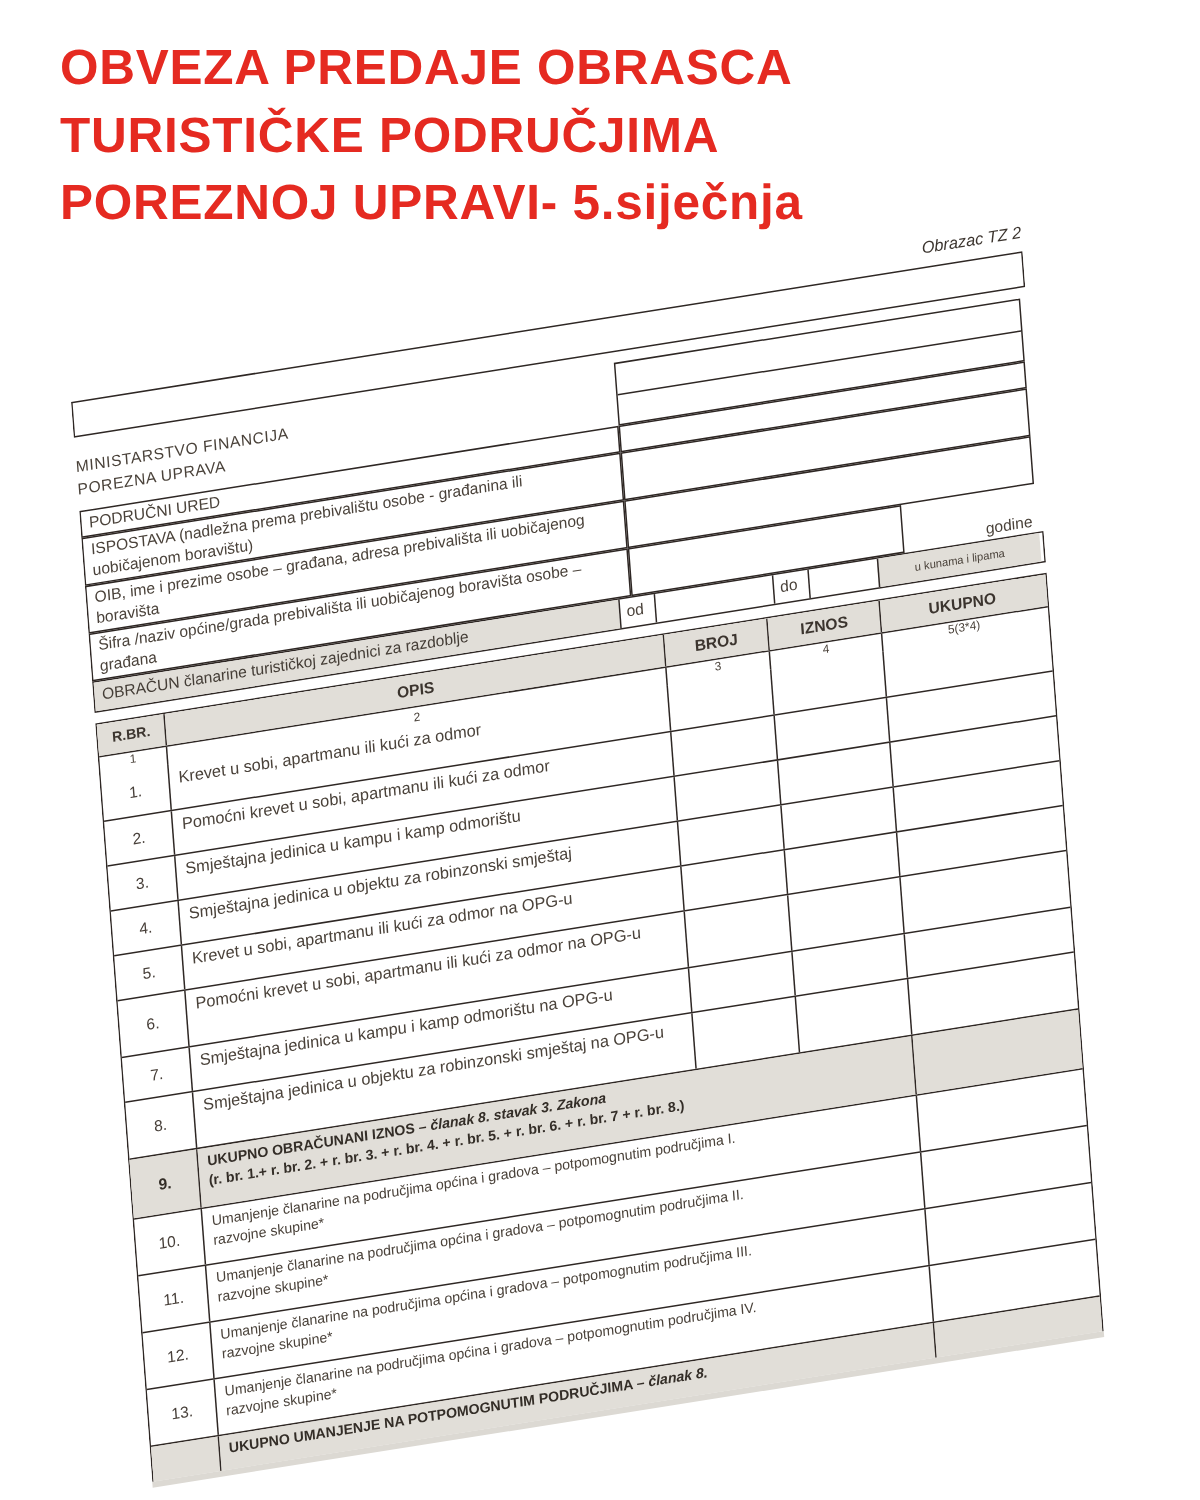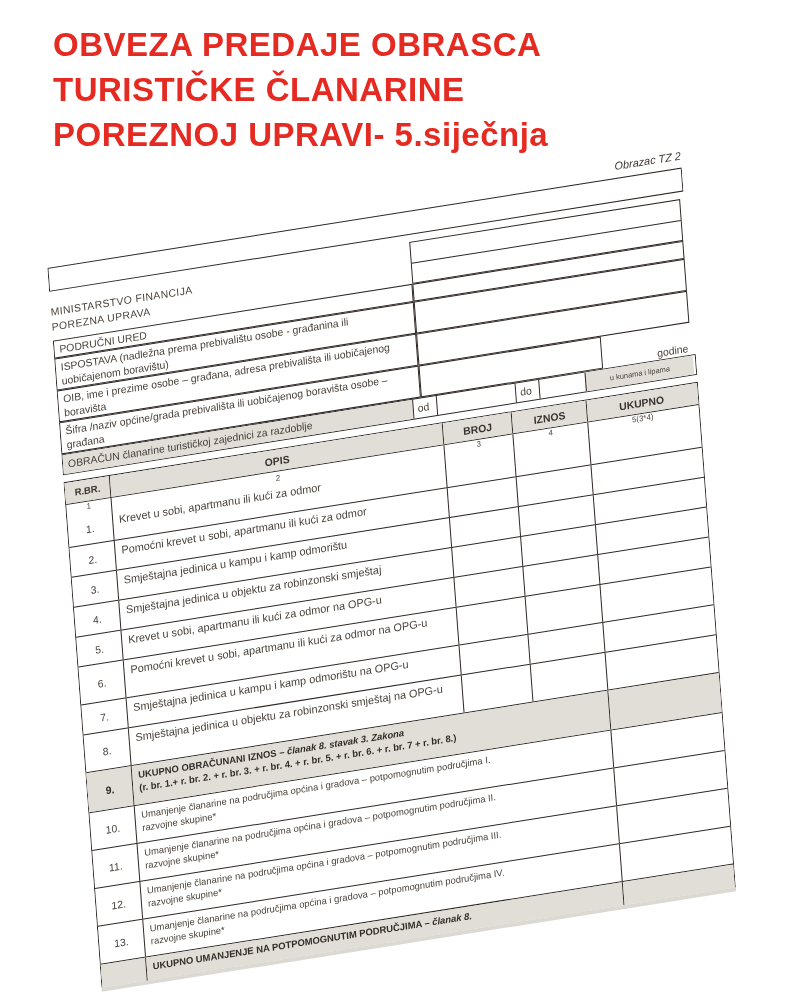--- a/index.html
+++ b/index.html
@@ -4,21 +4,21 @@
 <style>
   html,body{margin:0;padding:0;}
   body{
     width:800px;height:1000px;position:relative;overflow:hidden;
     background:#ffffff;
     font-family:"Liberation Sans", sans-serif;
     color:#48403a;
   }
   
   .headline{
-    position:absolute;left:53px;top:22px;width:720px;
+    position:absolute;left:40px;top:22px;width:720px;
     font-size:33px;font-weight:bold;line-height:45px;letter-spacing:.5px;
     color:#e52a21;
   }
   
   .page{
     position:absolute;left:46px;top:250px;width:644px;height:744px;
     transform:matrix(0.985,-0.156,0.075,0.997,0,0);
     transform-origin:0 0;
     background:#ffffff;overflow:hidden;box-sizing:border-box;
     border-bottom:4px solid #dcd9d3;
@@ -64,21 +64,21 @@
   .boldrow .cdesc-merged{font-weight:bold;color:#332d27;}
   .boldrow .cnum{font-weight:bold;color:#332d27;}
   .it{font-style:italic;}
   .line2{display:block;}
 </style>
 </head>
 <body>
 
 <div class="headline">
   <div>OBVEZA PREDAJE OBRASCA</div>
-  <div>TURISTIČKE ČLANARINE</div>
+  <div>TURISTIČKE PODRUČJIMA</div>
   <div>POREZNOJ UPRAVI-  5.siječnja</div>
 </div>
 
 <div class="page">
 
   <div class="obrazac">Obrazac TZ 2</div>
 
   <div class="bx boxA"></div>
 
   <div class="frow minrow">

